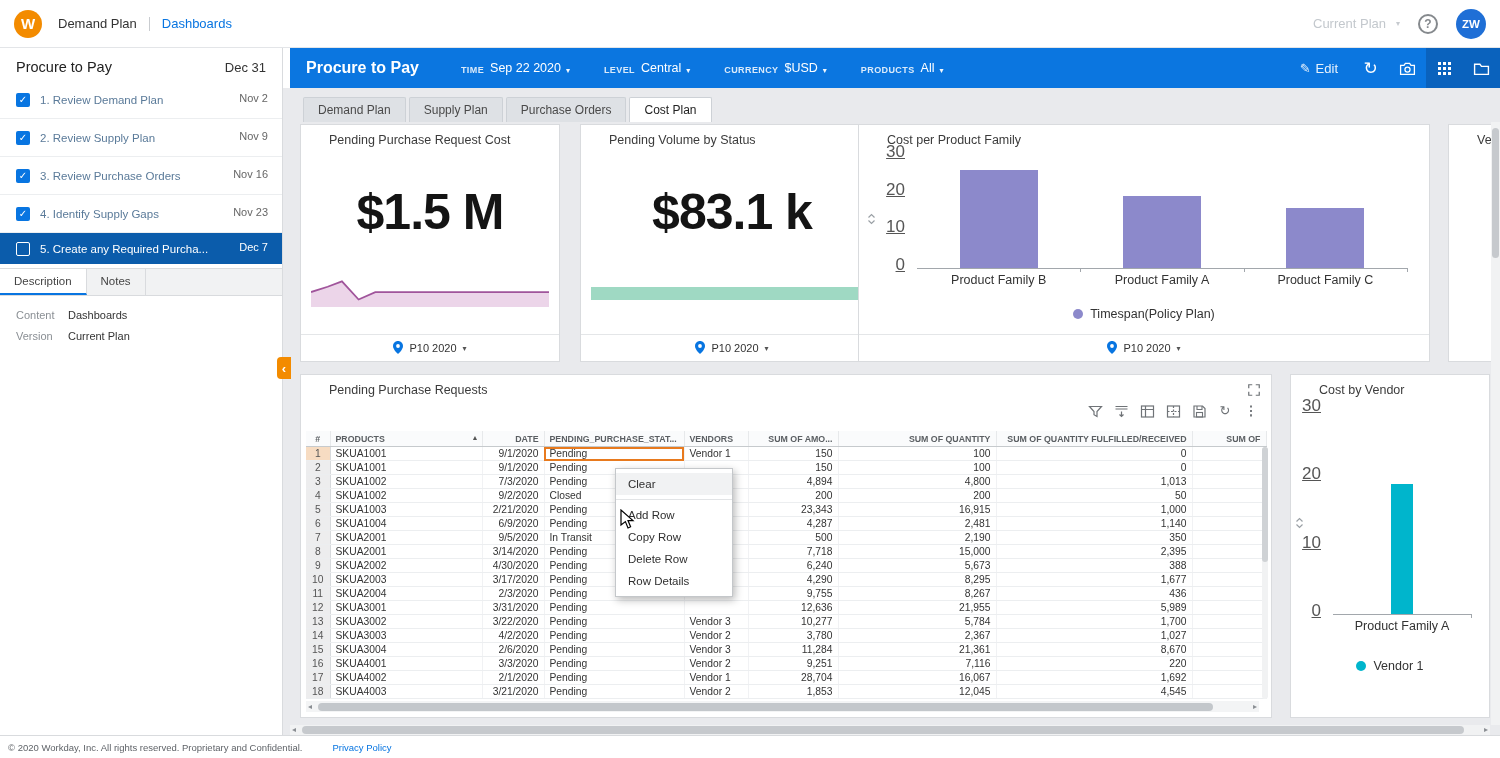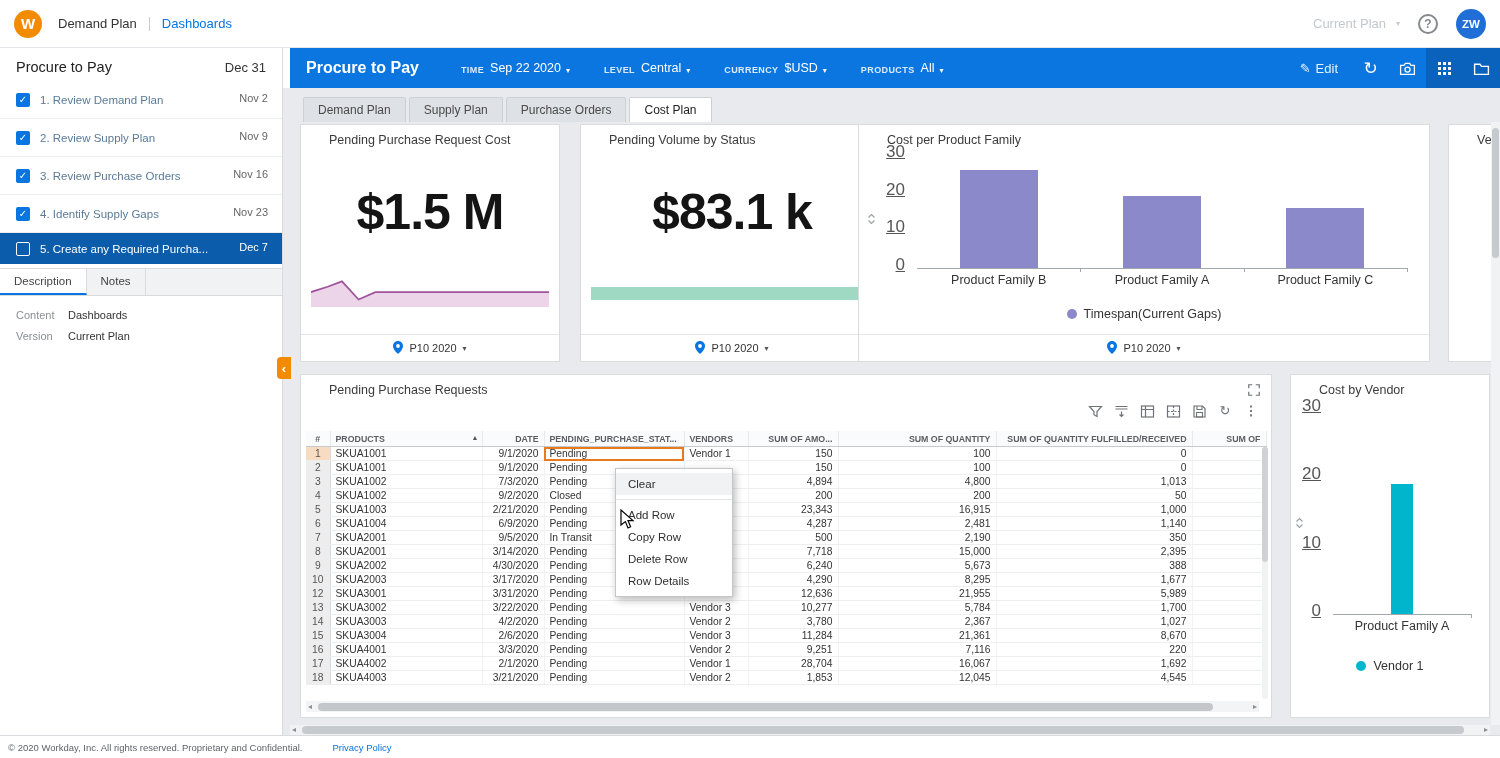--- a/index.html
+++ b/index.html
@@ -345,21 +345,21 @@
           <div class="slot-tick" style="left: 100%;"></div>
         </div>
       <div class="chart-xlabels" id="family-xlabels">
           <div class="xlab" style="left: 0%; width: 33.3333%;">Product Family B</div>
           <div class="xlab" style="left: 33.3333%; width: 33.3333%;">Product Family A</div>
           <div class="xlab" style="left: 66.6667%; width: 33.3333%;">Product Family C</div>
         </div>
     </div>
     <div class="legend">
       <span class="dot" id="family-dot" style="background: rgb(140, 137, 203);"></span>
-      <span>Timespan(Current Gaps)</span>
+      <span>Timespan(Policy Plan)</span>
     </div>
     <div class="card-foot">
       <span><svg width="10" height="13" viewBox="0 0 10 13">
             <path d="M5 0C2.2 0 0 2.2 0 5c0 3.7 5 8 5 8s5-4.3 5-8C10 2.2 7.8 0 5 0z" fill="#0875e1"></path>
             <circle cx="5" cy="5" r="1.9" fill="#fff"></circle>
           </svg></span>
       <span>P10 2020</span>
       <span class="fcaret">▾</span>
     </div>
   </div>
@@ -539,20 +539,31 @@
               <td class="">SKUA2003</td>
               <td class="r">3/17/2020</td>
               <td class="">Pending</td>
               <td class=""></td>
               <td class="r">4,290</td>
               <td class="r">8,295</td>
               <td class="r">1,677</td>
               <td class="r"></td>
             </tr>
             <tr>
+              <td class="rownum">11</td>
+              <td class="">SKUA2004</td>
+              <td class="r">2/3/2020</td>
+              <td class="">Pending</td>
+              <td class=""></td>
+              <td class="r">9,755</td>
+              <td class="r">8,267</td>
+              <td class="r">436</td>
+              <td class="r"></td>
+            </tr>
+            <tr>
               <td class="rownum">12</td>
               <td class="">SKUA3001</td>
               <td class="r">3/31/2020</td>
               <td class="">Pending</td>
               <td class=""></td>
               <td class="r">12,636</td>
               <td class="r">21,955</td>
               <td class="r">5,989</td>
               <td class="r"></td>
             </tr>

